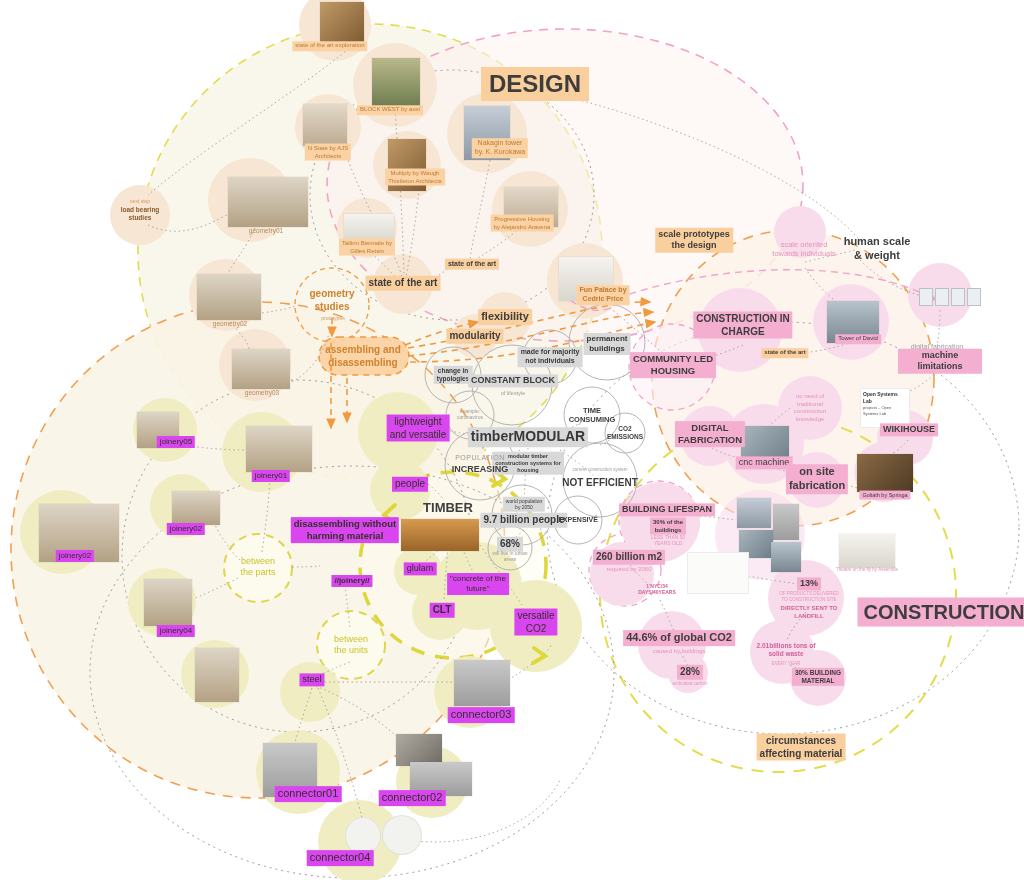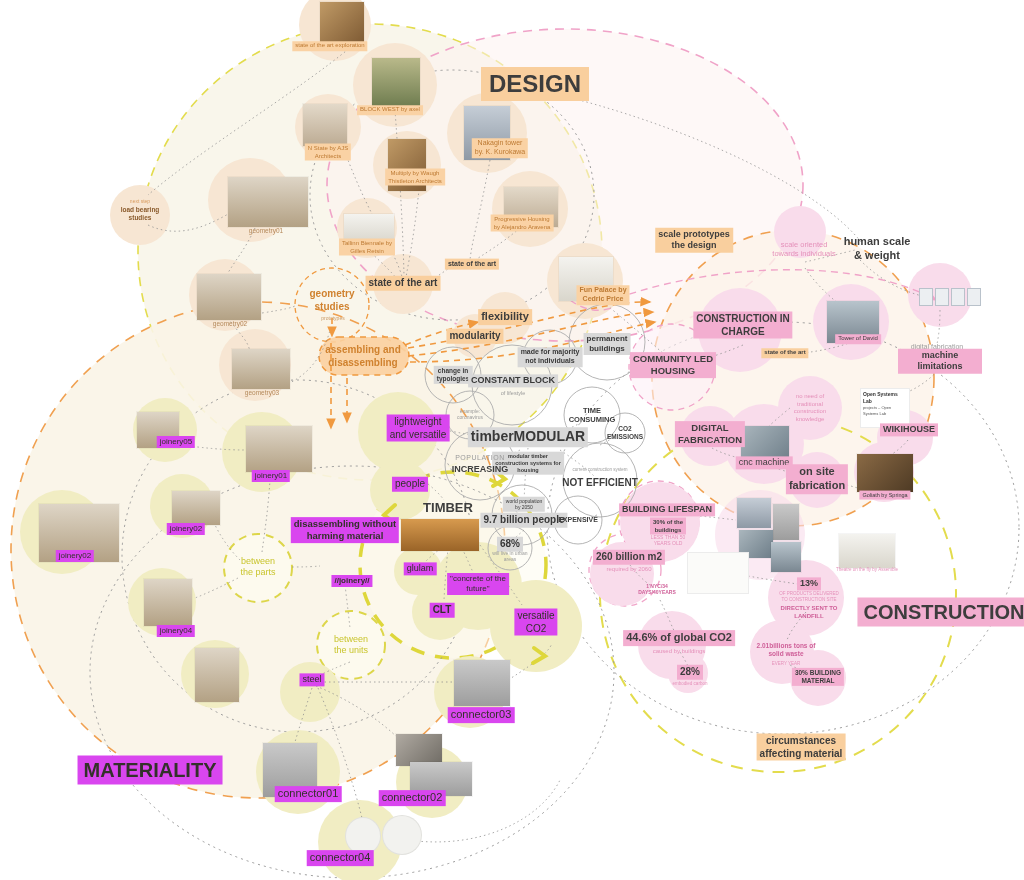--- a/index.html
+++ b/index.html
@@ -397,21 +397,20 @@
 <div class="L bP s10 bold" style="left:690px;top:672px">28%</div>
 <div class="L tP s45" style="left:690px;top:684px">embodied carbon</div>
 <div class="L tPb s65" style="left:786px;top:650px">2.01billions tons of
 solid waste</div>
 <div class="L tP s45" style="left:786px;top:664px">EVERY YEAR</div>
 <div class="L bP s65 bold" style="left:818px;top:677px">30% BUILDING
 MATERIAL</div>
 <div class="L bO s10" style="left:801px;top:747px">circumstances
 affecting material</div>
 
-<div class="L bY s20 bold" style="left:150px;top:770px;padding:2px 6px">MATERIALITY</div>
 <div class="L bY s8" style="left:176px;top:442px">joinery05</div>
 <div class="L bY s8" style="left:271px;top:476px">joinery01</div>
 <div class="L bY s8" style="left:186px;top:529px">joinery02</div>
 <div class="L bY s8" style="left:75px;top:556px">joinery02</div>
 <div class="L bY s8" style="left:176px;top:631px">joinery04</div>
 <div class="L tOl s9" style="left:258px;top:567px">between
 the parts</div>
 <div class="L bY s95 bold" style="left:345px;top:530px">disassembling without
 harming material</div>
 <div class="L bY s8 bold" style="left:352px;top:581px">//joinery//</div>

